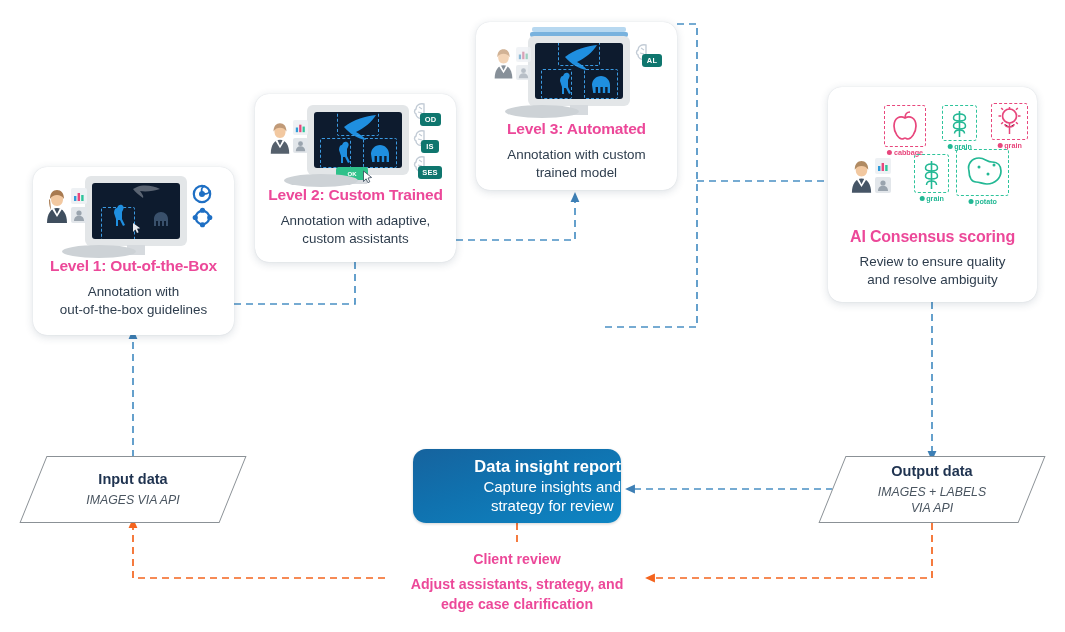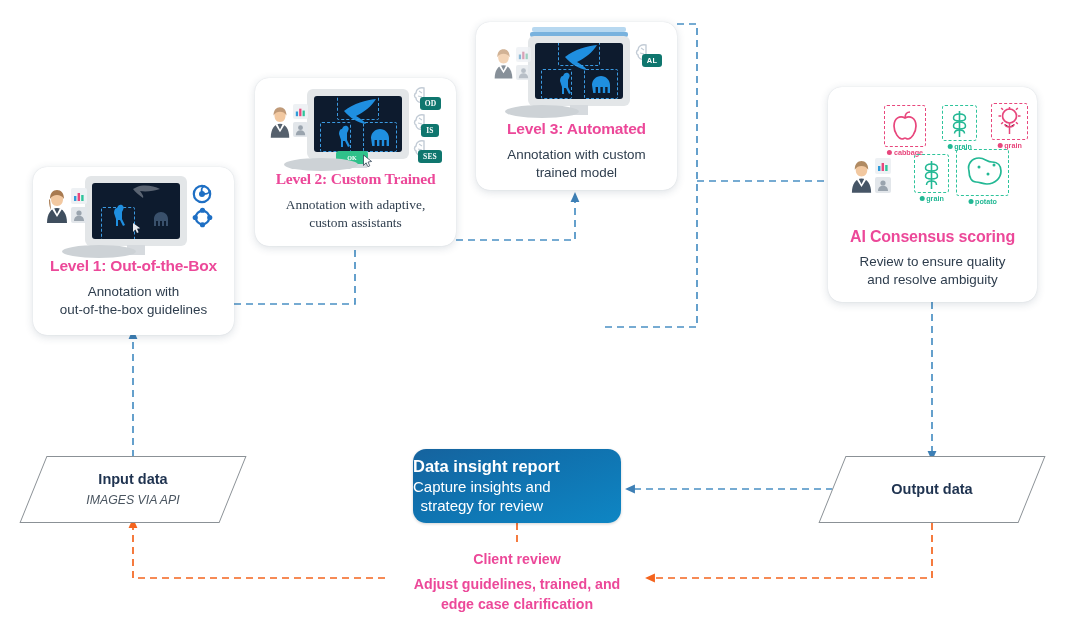--- a/index.html
+++ b/index.html
@@ -78,21 +78,21 @@
   }
   .para-title{font-size:14.5px;font-weight:bold;color:#1f3350;line-height:1.2;}
   .para-sub{
     font-size:12.3px;font-style:italic;color:#4a5560;line-height:1.25;margin-top:5px;text-align:center;
   }
 
   
   .report{
     position:absolute;border-radius:13px;color:#ffffff;text-align:center;
     background:linear-gradient(160deg,#16639e 0%,#1071ae 40%,#0e86c4 100%);
-    box-sizing:border-box;display:flex;flex-direction:column;align-items:flex-start;justify-content:center;
+    box-sizing:border-box;display:flex;flex-direction:column;align-items:flex-end;justify-content:center;
     box-shadow:0 1px 3px rgba(0,0,0,.18);
   }
   .report-title{font-size:16.5px;font-weight:bold;line-height:1.2;}
   .report-desc{font-size:15px;line-height:1.28;}
 
   
   .review{position:absolute;text-align:center;color:#ec4899;}
   .review-title{font-size:14.2px;font-weight:bold;line-height:1.25;}
   .review-desc{font-size:14.2px;font-weight:bold;line-height:1.4;margin-top:6px;}
 </style>
@@ -199,21 +199,21 @@
         </svg>
       </div>
     </div>
     <div class="card-title">Level 1: Out-of-the-Box</div>
     <div class="card-desc">
       <div>Annotation with</div>
       <div>out-of-the-box guidelines</div>
     </div>
   </div>
 
-  <div class="card" style="left:255px;top:78px;width:201px;height:168px;font-family:Liberation Serif, serif;">
+  <div class="card" style="left:255px;top:94px;width:201px;height:168px;">
     <div class="card-art" style="height:92px;">
       <div class="monitor" style="left:52px;top:11px;width:102px;height:70px;">
         <div class="mon-frame">
           <div class="mon-screen">
             <svg viewBox="0 0 88 56" style="position:absolute;inset:0;width:100%;height:100%;">
               <path d="M30,15 C40,7 52,4 62,3 C58,10 50,16 42,20 C46,22 50,25 52,28 C44,27 36,22 30,15z" fill="#1f8fe0"></path>
               <path d="M25,38 c0-3 1-5 3-5 c1-3 3-4 5-3 c2,1 2,3 1,5 l-1,2 l0,7 l3,6 l-2,1 l-3,-6 l-2,0 l0,6 l-2,0 l0,-7 l-2,-6 z" fill="#1f8fe0"></path>
               <path d="M57,42 c0-5 4-9 9-9 c5,0 9,4 9,9 l0,8 l-2.4,0 l0,-6 l-2.4,0 l0,6 l-2.4,0 l0,-6 l-2.4,0 l0,6 l-2.4,0 l0,-6 l-2.4,0 l0,6 l-2.4,0z" fill="#1f8fe0"></path>
             </svg>
             <div class="bbox" style="left:23px;top:-10px;width:40px;height:32px;"></div>
@@ -451,32 +451,36 @@
     <div class="txt">
       <div class="para-title">Input data</div>
       <div class="para-sub">IMAGES VIA API</div>
     </div>
   </div>
 
   <div class="para" style="left:832px;top:456px;width:200px;height:67px;">
     <div class="shape"></div>
     <div class="txt">
       <div class="para-title">Output data</div>
+      <div class="para-sub">
+        <div>IMAGES + LABELS</div>
+        <div>VIA API</div>
+      </div>
     </div>
   </div>
 
   <div class="report" style="left:413px;top:449px;width:208px;height:74px;">
     <div class="report-title">Data insight report</div>
     <div class="report-desc">
       <div>Capture insights and</div>
       <div>strategy for review</div>
     </div>
   </div>
 
   <div class="review" style="left:367px;top:551px;width:300px;">
     <div class="review-title">Client review</div>
     <div class="review-desc">
-      <div>Adjust guidelines, trained, and</div>
+      <div>Adjust assistants, strategy, and</div>
       <div>edge case clarification</div>
     </div>
   </div>
 
 </div>
 
 </body></html>

